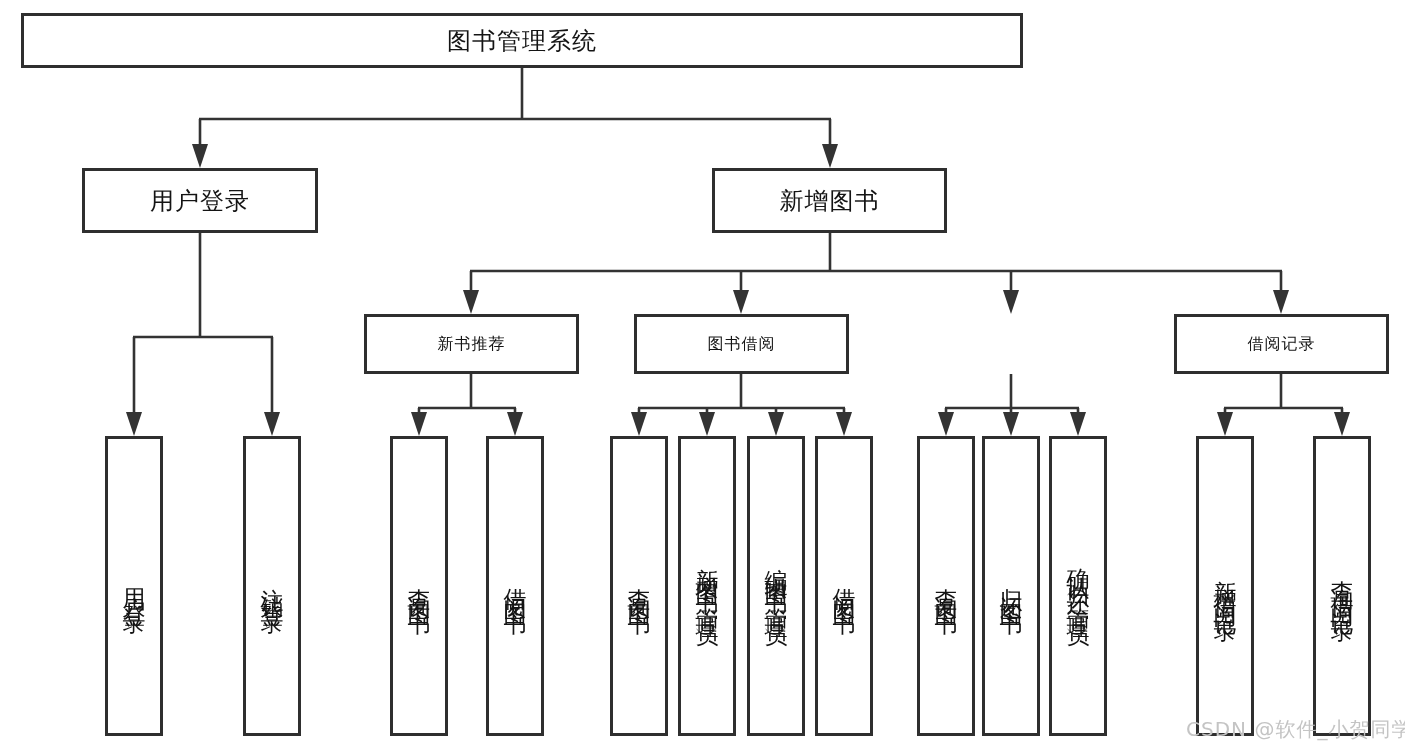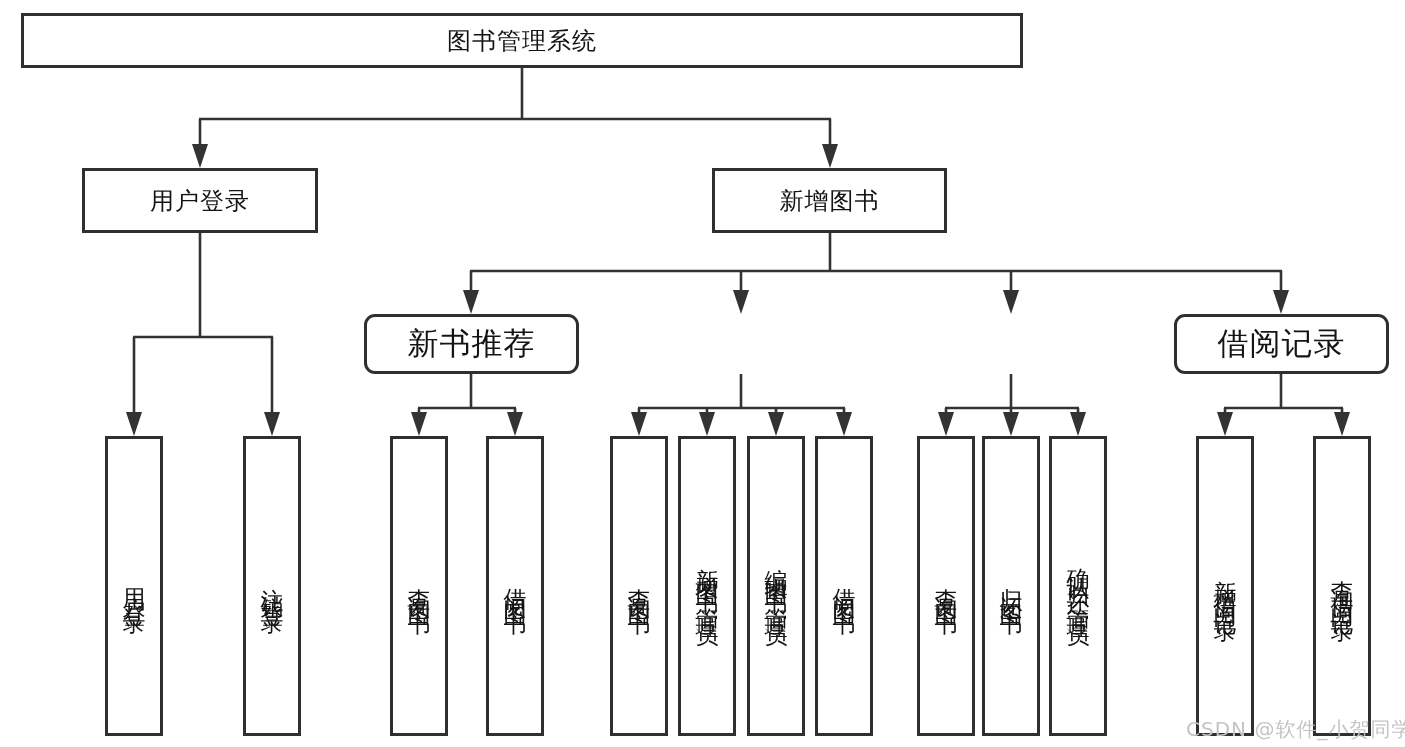--- a/index.html
+++ b/index.html
@@ -8,21 +8,21 @@
     font-family:"DejaVu Sans",sans-serif;overflow:hidden;
   }
   svg.wires{position:absolute;left:0;top:0;width:1405px;height:747px;}
   .wires line{stroke:#333333;stroke-width:2.6;}
   .wires polygon{fill:#333333;stroke:none;}
   .node{
     position:absolute;box-sizing:border-box;background:#ffffff;
     border:3px solid #2f2f2f;display:flex;align-items:center;justify-content:center;
     color:#141414;font-size:24px;letter-spacing:1px;text-align:center;
   }
-  .node.lv3{font-size:31px;border-radius:11px;}
+  .node.lv3{font-size:16px;}
   .node.v{
     writing-mode:vertical-rl;text-orientation:mixed;
     font-size:23px;letter-spacing:8px;line-height:1;
   }
   .watermark{
     position:absolute;left:1186px;top:716px;
     font-size:20px;color:#c4c4c4;letter-spacing:1px;white-space:nowrap;
   }
 </style>
 </head>
@@ -106,20 +106,23 @@
   <div class="node" style="left:82px;top:168px;width:236px;height:65px">
     <span>用户登录</span>
   </div>
   <div class="node" style="left:712px;top:168px;width:235px;height:65px">
     <span>新增图书</span>
   </div>
 
   <div class="node lv3" style="left:364px;top:314px;width:215px;height:60px">
     <span>新书推荐</span>
   </div>
+  <div class="node lv3" style="left:634px;top:314px;width:215px;height:60px">
+    <span>图书借阅</span>
+  </div>
   <div class="node lv3" style="left:1174px;top:314px;width:215px;height:60px">
     <span>借阅记录</span>
   </div>
 
   <div class="node v" style="left:105px;top:436px;width:58px;height:300px">
     <span>用户登录</span>
   </div>
   <div class="node v" style="left:243px;top:436px;width:58px;height:300px">
     <span>注销登录</span>
   </div>

